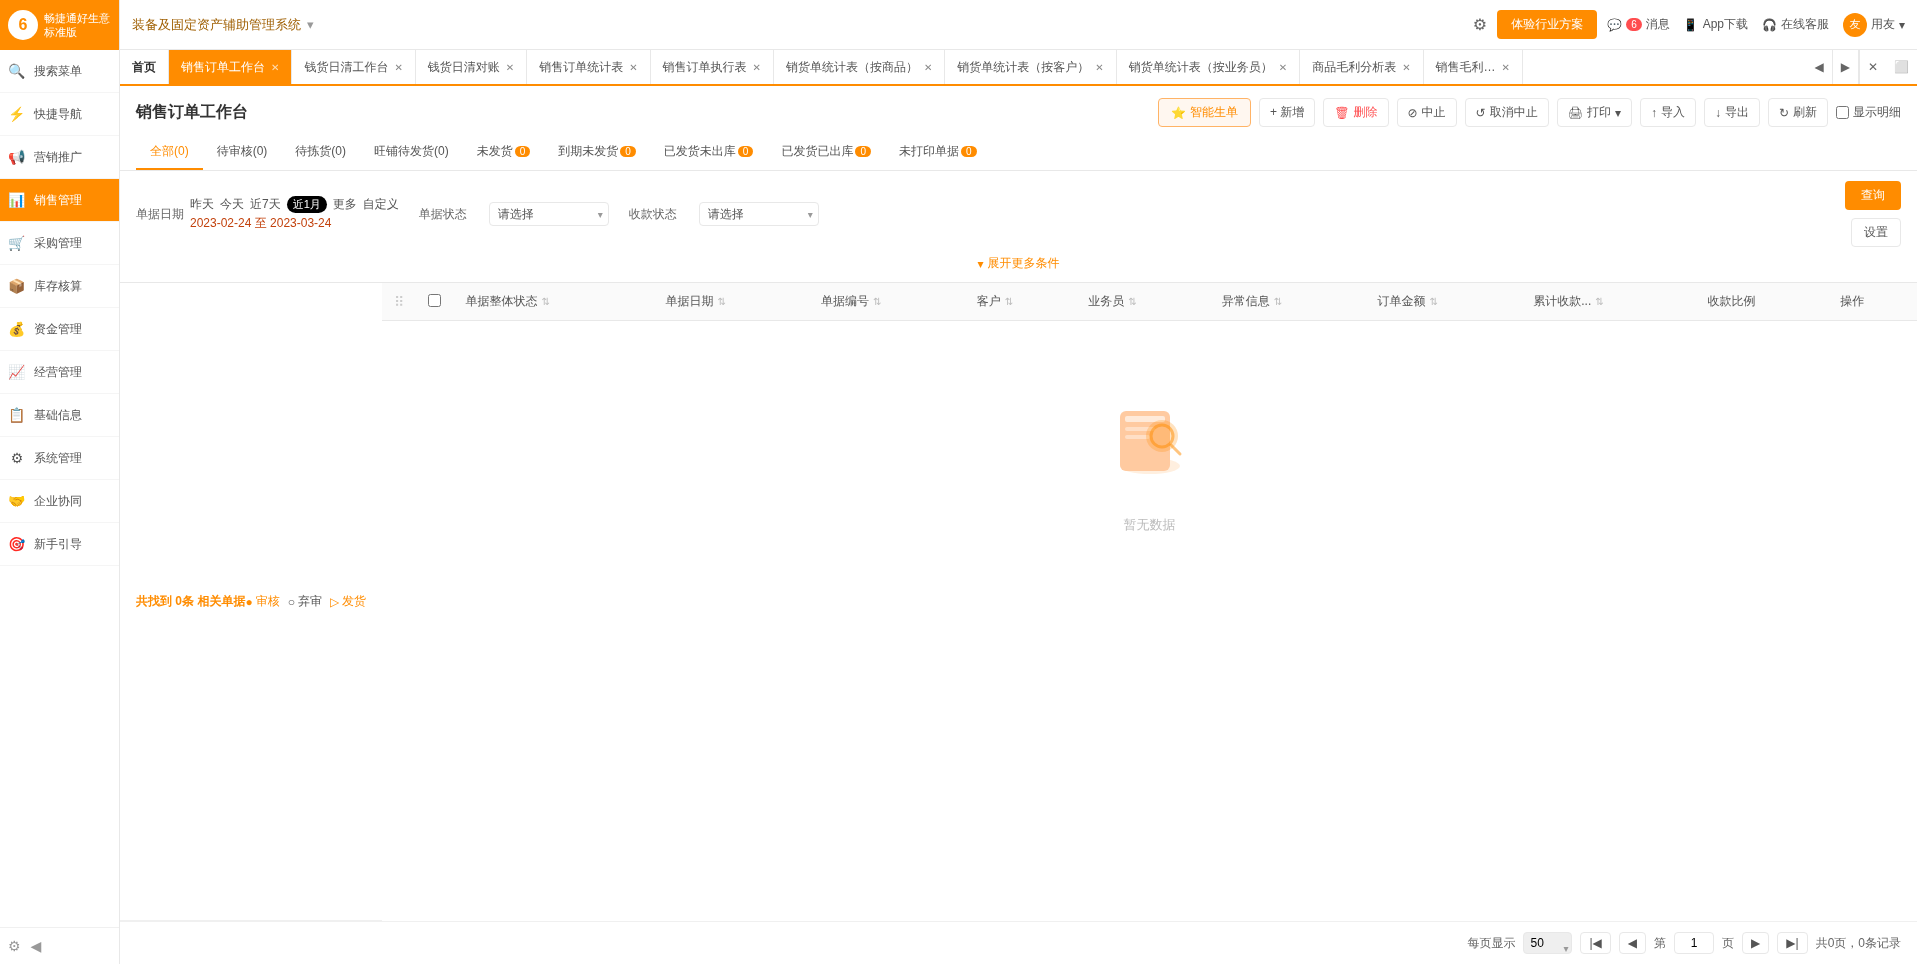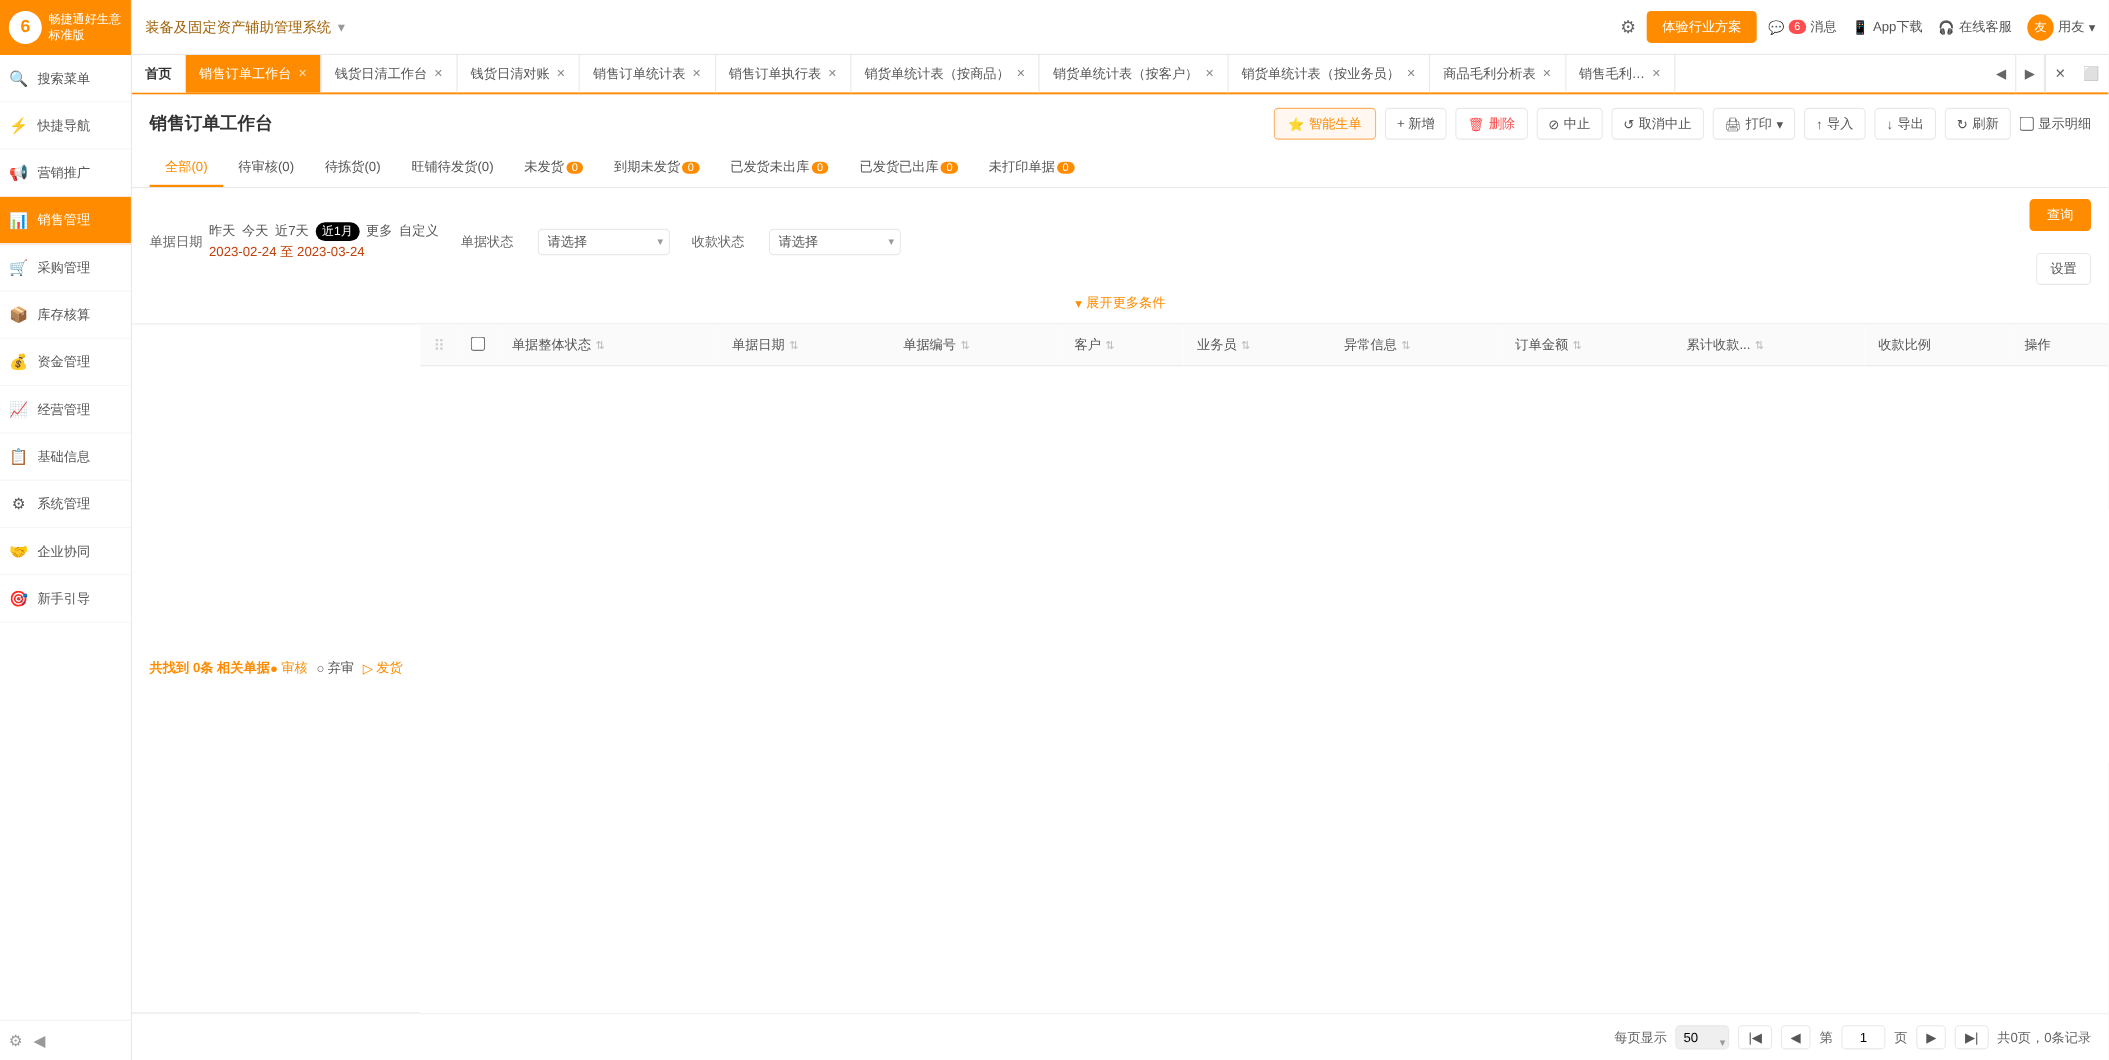--- a/index.html
+++ b/index.html
@@ -69,21 +69,21 @@
     .filter-date-links { display: flex; gap: 6px; align-items: center; flex-wrap: wrap; }
     .filter-link { color: #555; font-size: 12px; cursor: pointer; }
     .filter-link.active-month { background: #000000; color: #fff; padding: 1px 6px; border-radius: 10px; font-size: 11px; }
     .filter-date-range { color: #c2410c; font-size: 12px; margin-top: 2px; }
     .filter-select { border: 1px solid #e8e8e8; border-radius: 4px; padding: 4px 24px 4px 8px; font-size: 12px; color: #555; background: #fff; cursor: pointer; appearance: none; min-width: 120px; }
     .filter-select-wrap { position: relative; display: inline-flex; align-items: center; padding-left: 16px; }
     .filter-select-wrap::after { content: '▾'; position: absolute; right: 6px; color: #999; pointer-events: none; font-size: 10px; }
     .expand-btn { color: #ff8c00; cursor: pointer; font-size: 12px; display: flex; align-items: center; gap: 4px; }
     .query-btn { background: #ff8c00; color: #fff; border: none; padding: 6px 16px; border-radius: 4px; cursor: pointer; font-size: 12px; }
     .set-btn { background: #fff; border: 1px solid #e8e8e8; color: #555; padding: 5px 12px; border-radius: 4px; cursor: pointer; font-size: 12px; display: block; margin-top: 4px; }
-    .filter-right { margin-left: auto; display: flex; flex-direction: column; align-items: flex-end; gap: 16px; }
+    .filter-right { margin-left: auto; display: flex; flex-direction: column; align-items: flex-end; gap: 4px; }
 
     
     .table-area { flex: 1; background: #fff; margin: 0; overflow: hidden; display: flex; flex-direction: row; }
     .table-toolbar { padding: 8px 16px; display: flex; align-items: center; justify-content: space-between; border-bottom: 1px solid #f0f0f0; flex-shrink: 0; }
     .table-count { color: #666; font-size: 12px; }
     .table-count span { color: #ff8c00; font-weight: bold; }
     .table-actions { display: flex; gap: 8px; }
     .table-action-btn { background: none; border: none; color: #555; cursor: pointer; font-size: 12px; display: flex; align-items: center; gap: 3px; }
     .table-action-btn.orange { color: #ff8c00; }
     .table-wrapper { flex: 1; overflow: auto; }
@@ -409,20 +409,35 @@
               <th>订单金额<span class="sort-icon">⇅</span></th>
               <th>累计收款...<span class="sort-icon">⇅</span></th>
               <th>收款比例</th>
               <th>操作</th>
             </tr>
           </thead>
           <tbody id="table-body">
           </tbody>
         </table>
 
+        <div class="empty-state">
+          <div class="empty-icon">
+            <svg width="100" height="100" viewBox="0 0 100 100" fill="none" xmlns="http://www.w3.org/2000/svg">
+              <ellipse cx="50" cy="85" rx="30" ry="8" fill="#ffd6b0" opacity="0.4"></ellipse>
+              <rect x="20" y="30" width="50" height="60" rx="6" fill="#ffcaa0"></rect>
+              <rect x="25" y="35" width="40" height="6" rx="2" fill="#fff" opacity="0.6"></rect>
+              <rect x="25" y="46" width="30" height="4" rx="2" fill="#fff" opacity="0.4"></rect>
+              <rect x="25" y="54" width="25" height="4" rx="2" fill="#fff" opacity="0.4"></rect>
+              <circle cx="62" cy="55" r="16" fill="#ff8c00" opacity="0.25"></circle>
+              <circle cx="62" cy="55" r="11" fill="none" stroke="#ff8c00" stroke-width="3" opacity="0.5"></circle>
+              <line x1="71" y1="64" x2="80" y2="73" stroke="#ff8c00" stroke-width="3" stroke-linecap="round" opacity="0.5"></line>
+            </svg>
+          </div>
+          <div class="empty-text">暂无数据</div>
+        </div>
       </div>
     </div>
 
     <div class="pagination">
       <span class="page-info">每页显示</span>
       <div class="page-size-wrap">
         <select class="page-size-select" id="per-page-select"><option value="10">10</option><option value="20">20</option><option value="50" selected="">50</option><option value="100">100</option></select>
       </div>
       <button class="page-btn">|◀</button>
       <button class="page-btn">◀</button>

